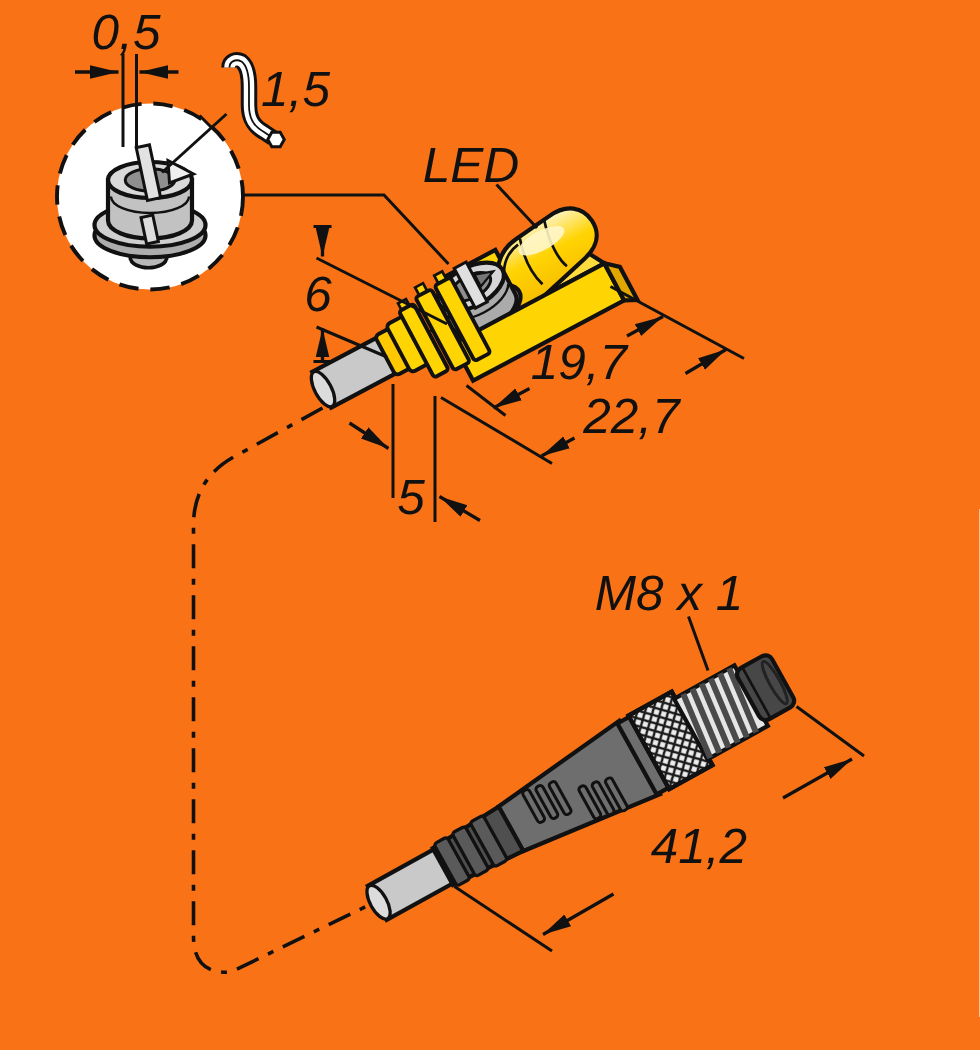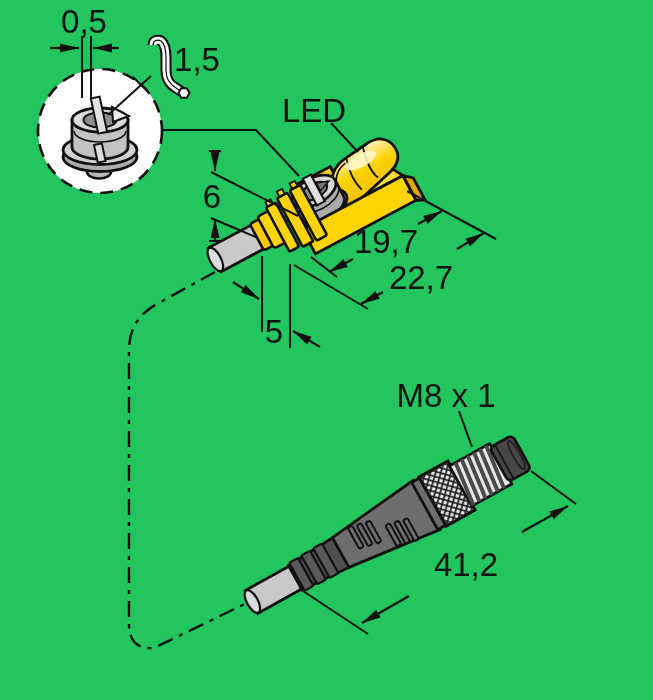--- a/index.html
+++ b/index.html
@@ -1,16 +1,16 @@
 <!DOCTYPE html>
 <html><head>
 <meta charset="utf-8">
 <style>
   html,body{margin:0;padding:0;background:#fff;}
-  .stage{width:653px;height:700px;background:#22c55e;position:relative;overflow:hidden;}
+  .stage{width:653px;height:700px;background:#f97316;position:relative;overflow:hidden;font-style:italic;}
   svg{display:block;}
   text{font-family:"Liberation Sans",sans-serif;fill:#111;}
   .dim-text{font-size:33px;}
 </style>
 </head>
 <body>
 
 <div class="stage">
 <svg width="653" height="700" viewBox="0 0 653 700">
   <defs>

